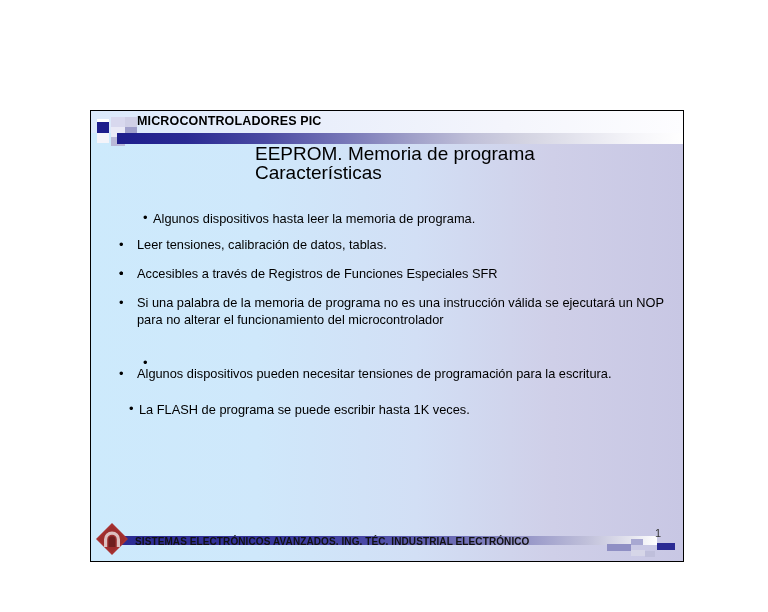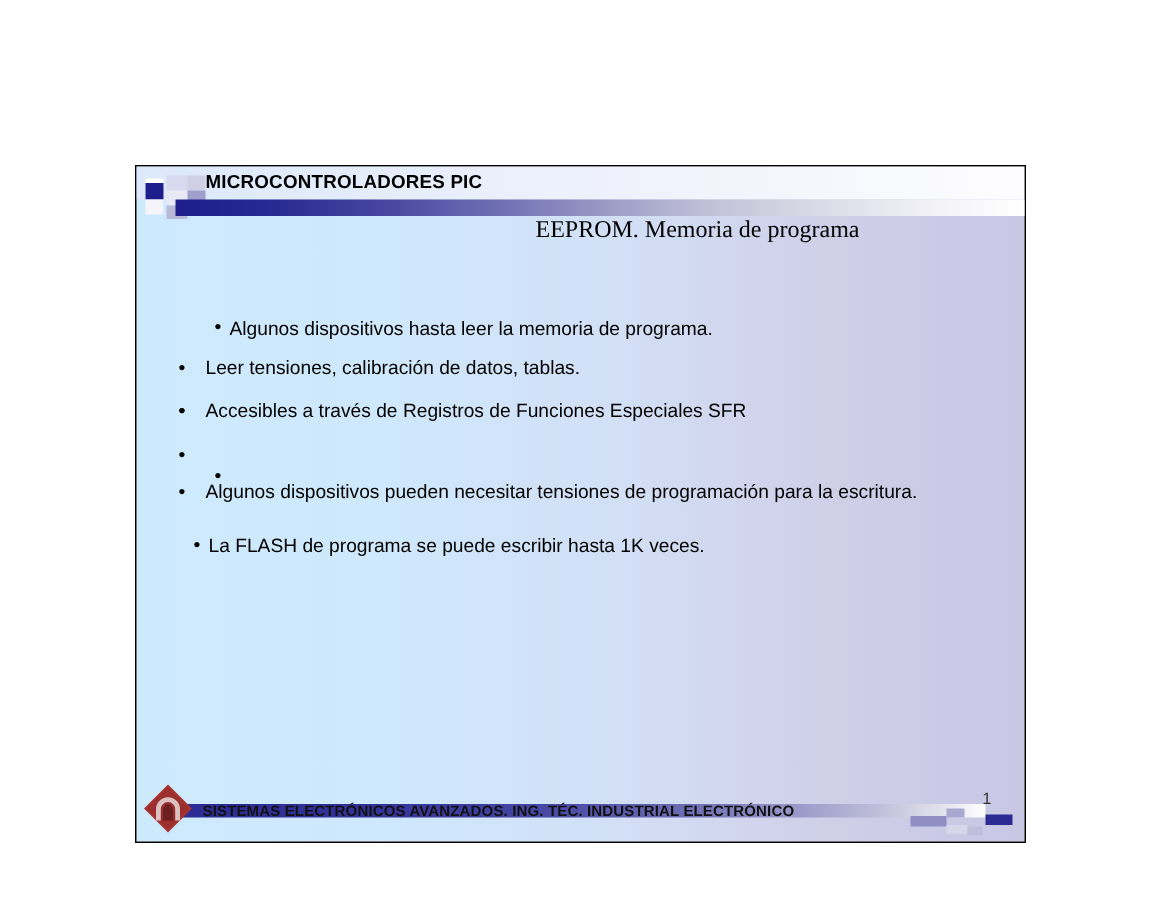--- a/index.html
+++ b/index.html
@@ -77,25 +77,24 @@
 
   
   .sq { position: absolute; }
 
   
   .subtitle {
     position: absolute;
     right: 8px;
     top: 33px;
     width: 420px;
-    text-align: center;
-    font-size: 16px;
+    text-align: left;
+    font-size: 19px;
     color: #000000;
     line-height: 19px;
-    font-family: Liberation Serif, serif;
   }
 
   
   .body {
     position: absolute;
     left: 0;
     top: 100px;
     width: 594px;
   }
 
@@ -216,20 +215,21 @@
       <div class="sq" style="left:34px; top:6px;  width:12px; height:10px; background:#cfcfe6;"></div>
       <div class="sq" style="left:34px; top:16px; width:12px; height:10px; background:#9f9fcb;"></div>
     </div>
 
     <div class="hdr-title">MICROCONTROLADORES PIC</div>
 
     <div class="hdr-rule"></div>
 
     <div class="subtitle">
       <div>EEPROM. Memoria de programa</div>
+      <div>Características</div>
     </div>
 
     <div class="body">
       <ul class="lvl1">
 
         <li class="b1">
           <span class="dot1">•</span>
           <span>Algunos dispositivos hasta leer la memoria de programa.</span>
         </li>
 
@@ -240,20 +240,21 @@
           </li>
           <li class="b2">
             <span class="dot2">•</span>
           </li>
           <li class="b2">
             <span class="dot2">•</span>
             <span>Accesibles a través de Registros de Funciones Especiales SFR</span>
           </li>
           <li class="b2">
             <span class="dot2">•</span>
+            <span>Si una palabra de la memoria  de programa no es una instrucción válida se ejecutará un NOP para no alterar el funcionamiento del microcontrolador</span>
           </li>
         </ul>
 
         <div class="spacer-a"></div>
 
         <li class="b1">
           <span class="dot1">•</span>
         </li>
 
         <ul class="lvl2">

